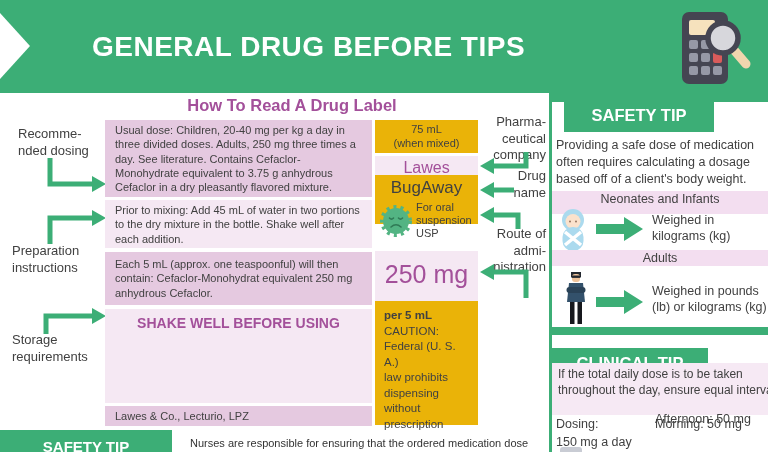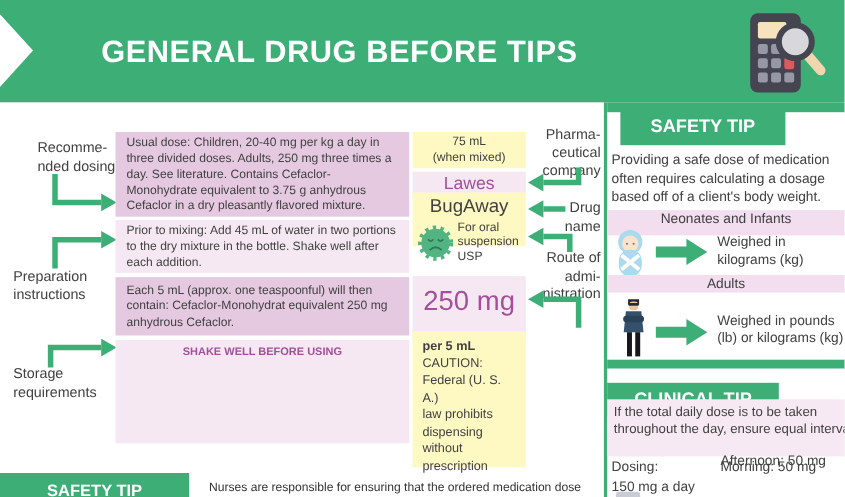--- a/index.html
+++ b/index.html
@@ -14,22 +14,22 @@
            clip-path:polygon(0 0,100% 50%,0 100%);}
   .header-title{left:92px;top:0;height:93px;line-height:93px;color:#ffffff;
                 font-size:28px;font-weight:bold;letter-spacing:.5px;}
 
   
   .label-title{left:105px;top:96px;width:374px;text-align:center;font-size:16.5px;
                font-weight:bold;color:#A3509A;}
   .blk{position:absolute;left:105px;width:267px;box-sizing:border-box;background:#E5C9E0;
        font-size:11px;line-height:1.3;padding:3px 10px;color:#414141;}
   .blk.light{background:#F5E8F3;}
-  .blk-head{font-weight:bold;color:#A3509A;text-align:center;font-size:10px;margin:2px 0 1px;}
-  .side{position:absolute;left:375px;width:103px;box-sizing:border-box;background:#fef9c3;
+  .blk-head{font-weight:bold;color:#A3509A;text-align:center;font-size:14px;margin:2px 0 1px;}
+  .side{position:absolute;left:375px;width:103px;box-sizing:border-box;background:#eab308;
         font-size:11px;line-height:1.3;text-align:center;color:#414141;}
   .side.light{background:#F5E8F3;}
   .brand{color:#A3509A;font-size:16px;line-height:24px;font-weight:normal;}
   .drugname{font-size:17px;line-height:22px;padding-top:2px;}
   .dose-big{color:#A3509A;font-size:25px;line-height:47px;}
   .route-row{display:flex;align-items:center;padding:2px 2px 0 4px;}
   .route-txt{font-size:11px;line-height:1.2;text-align:left;margin-left:3px;}
   .caution{text-align:left;padding:7px 9px;font-size:11.5px;line-height:1.35;}
 
   .ann{position:absolute;font-size:13px;line-height:1.28;white-space:pre-line;color:#414141;}
@@ -70,22 +70,23 @@
     <rect x="13" y="43" width="9" height="9" rx="2" fill="#9698A6"></rect>
     <rect x="25" y="43" width="9" height="9" rx="2" fill="#9698A6"></rect>
     <rect x="13" y="56" width="9" height="9" rx="2" fill="#9698A6"></rect>
     <rect x="25" y="56" width="9" height="9" rx="2" fill="#9698A6"></rect>
     <rect x="37" y="56" width="9" height="9" rx="2" fill="#9698A6"></rect>
     <rect x="37" y="42" width="9" height="11" rx="2" fill="#D95B5B"></rect>
     <line x1="58" y1="40" x2="70" y2="54" stroke="#F0D6AE" stroke-width="9" stroke-linecap="round"></line>
     <circle cx="47" cy="28" r="15" fill="#D7D7DC" stroke="#454552" stroke-width="5.5"></circle>
   </svg>
 
-
-  <div class="ann" style="left:34px;top:126px">Recomme-
+  <div class="abs label-title">How To Read A Drug Label</div>
+
+  <div class="ann" style="left:18px;top:126px">Recomme-
 nded dosing</div>
   <div class="ann" style="left:12px;top:243px">Preparation
 instructions</div>
   <div class="ann" style="left:12px;top:332px">Storage
 requirements</div>
 
   <svg class="abs" style="left:44px;top:158px" width="64" height="36">
     <path d="M6 0 V26 H48" stroke="#3CAE76" stroke-width="5" fill="none"></path>
     <polygon points="48,18 62,26 48,34" fill="#3CAE76"></polygon>
   </svg>
@@ -97,20 +98,21 @@
     <path d="M6 26 V8 H52" stroke="#3CAE76" stroke-width="5" fill="none"></path>
     <polygon points="52,0 66,8 52,16" fill="#3CAE76"></polygon>
   </svg>
 
   <div class="blk" style="top:120px;height:77px">Usual dose: Children, 20-40 mg per kg a day in three divided doses. Adults, 250 mg three times a day. See literature. Contains Cefaclor-Monohydrate equivalent to 3.75 g anhydrous Cefaclor in a dry pleasantly flavored mixture.</div>
   <div class="blk light" style="top:200px;height:48px">Prior to mixing: Add 45 mL of water in two portions to the dry mixture in the bottle. Shake well after each addition.</div>
   <div class="blk" style="top:252px;height:53px;padding-top:5px">Each 5 mL (approx. one teaspoonful) will then contain: Cefaclor-Monohydrat equivalent 250 mg anhydrous Cefaclor.</div>
   <div class="blk light" style="top:309px;height:94px">
     <div class="blk-head">SHAKE WELL BEFORE USING</div>
   </div>
+  <div class="blk" style="top:406px;height:20px">Lawes &amp; Co., Lecturio, LPZ</div>
 
   <div class="side pre" style="top:120px;height:33px;padding-top:2px">75 mL
 (when mixed)</div>
   <div class="side light brand" style="top:156px;height:24px">Lawes</div>
   <div class="side" style="top:175px;height:49px">
     <div class="drugname">BugAway</div>
     <div class="route-row">
       <svg width="34" height="34" viewBox="0 0 34 34">
         <circle cx="17" cy="17" r="14" fill="none" stroke="#53B483" stroke-width="4" stroke-dasharray="3 4"></circle>
         <circle cx="17" cy="17" r="13" fill="#53B483"></circle>
@@ -130,21 +132,21 @@
 Federal (U. S. A.)
 law prohibits
 dispensing
 without
 prescription</div>
   </div>
 
   <div class="ann r" style="top:114px">Pharma-
 ceutical
 company</div>
-  <div class="ann r" style="top:181px">Drug
+  <div class="ann r" style="top:168px">Drug
 name</div>
   <div class="ann r" style="top:226px">Route of
 admi-
 nistration</div>
 
   <svg class="abs" style="left:480px;top:152px" width="52" height="26">
     <path d="M46 0 V14 H14" stroke="#3CAE76" stroke-width="5" fill="none"></path>
     <polygon points="14,6 0,14 14,22" fill="#3CAE76"></polygon>
   </svg>
   <svg class="abs" style="left:480px;top:182px" width="36" height="16">

